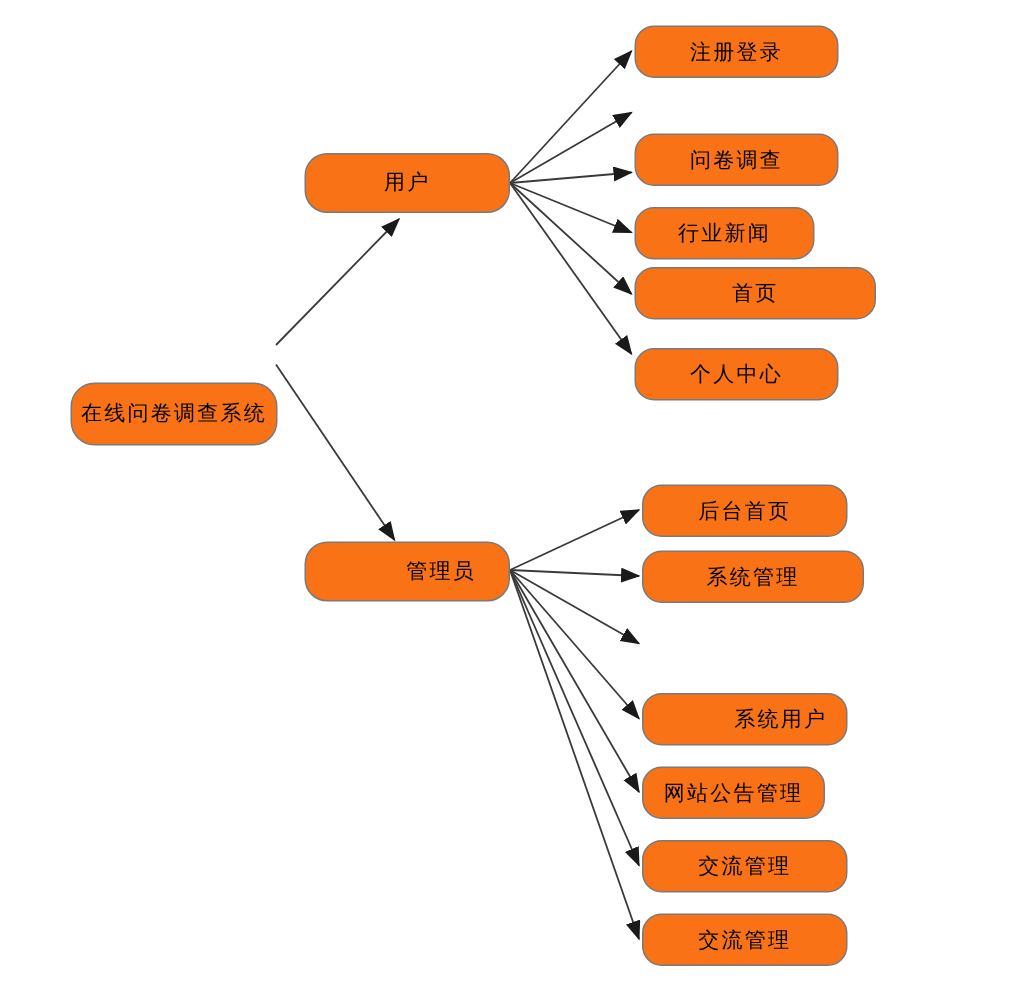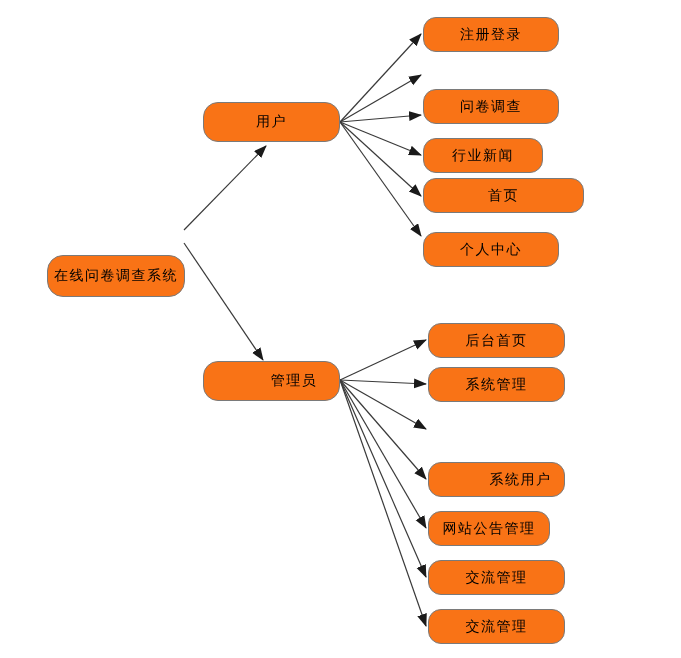--- a/index.html
+++ b/index.html
@@ -36,21 +36,21 @@
   .n-root  { left: 47px;  top: 216px; width: 138px; height: 42px; border-radius: 16px; margin-top: 39px; }
   .n-user  { left: 203px; top: 102px; width: 137px; height: 40px; border-radius: 15px; }
   .n-admin { left: 203px; top: 361px; width: 137px; height: 40px; border-radius: 15px; padding-left: 45px; }
   .n-u0 { left: 423px; top: 17px;  width: 136px; height: 35px; }
   .n-u1 { left: 423px; top: 70px;  width: 136px; height: 35px; margin-top: 19px; }
   .n-u2 { left: 423px; top: 98px;  width: 136px; height: 35px; }
   .n-u3 { left: 423px; top: 138px; width: 120px; height: 35px; }
   .n-u4 { left: 423px; top: 178px; width: 161px; height: 35px; }
   .n-u5 { left: 423px; top: 232px; width: 136px; height: 35px; }
   .n-a0 { left: 428px; top: 323px; width: 137px; height: 35px; text-align: right; }
-  .n-a1 { left: 428px; top: 367px; width: 137px; height: 35px; }
+  .n-a1 { left: 428px; top: 367px; width: 148px; height: 35px; }
   .n-a2 { left: 428px; top: 412px; width: 137px; height: 35px; }
   .n-a3 { left: 428px; top: 462px; width: 137px; height: 35px; padding-left: 48px; }
   .n-a4 { left: 428px; top: 511px; width: 122px; height: 35px; }
   .n-a5 { left: 428px; top: 560px; width: 137px; height: 35px; }
   .n-a6 { left: 428px; top: 609px; width: 137px; height: 35px; }
 </style>
 </head>
 <body>
 
 <div class="canvas">

